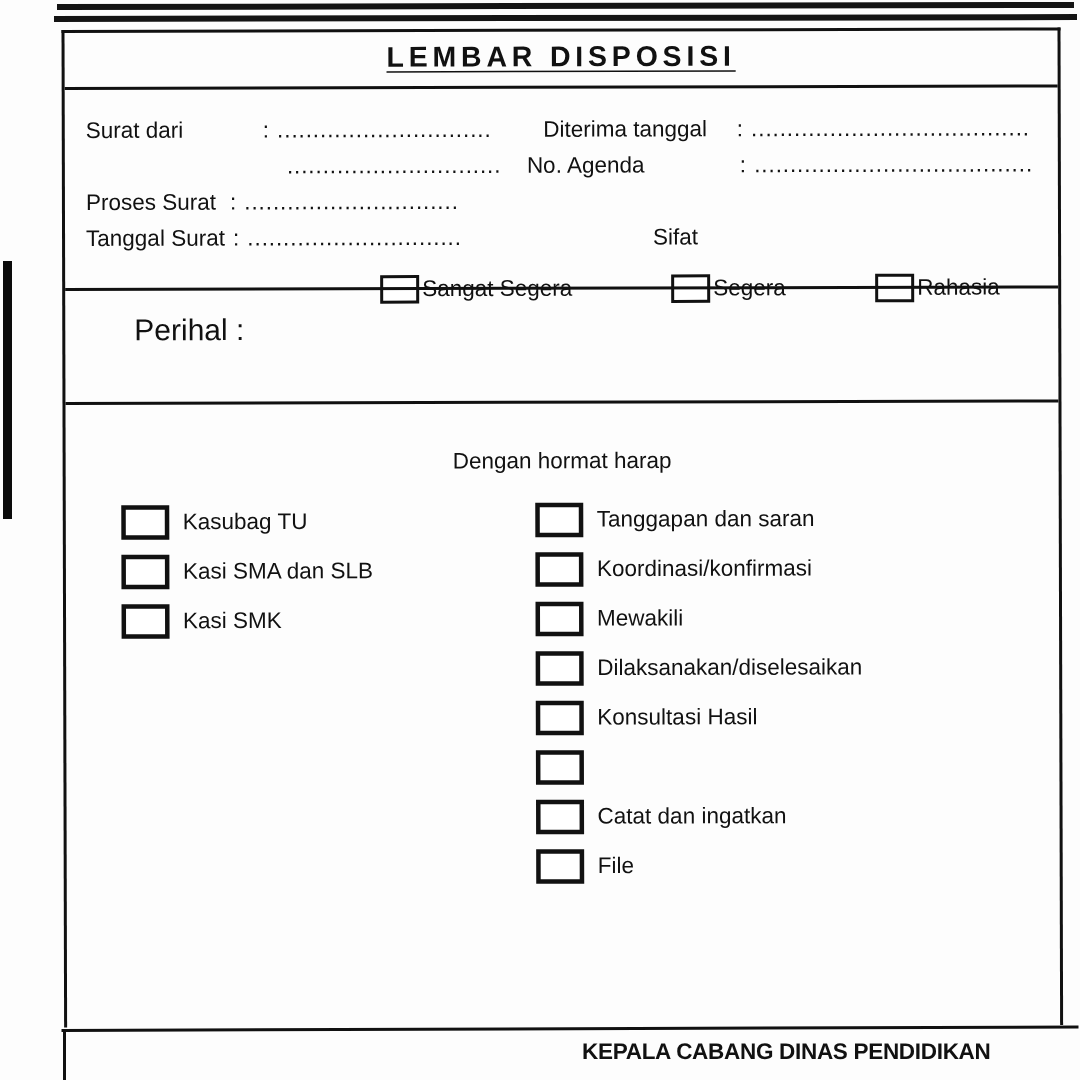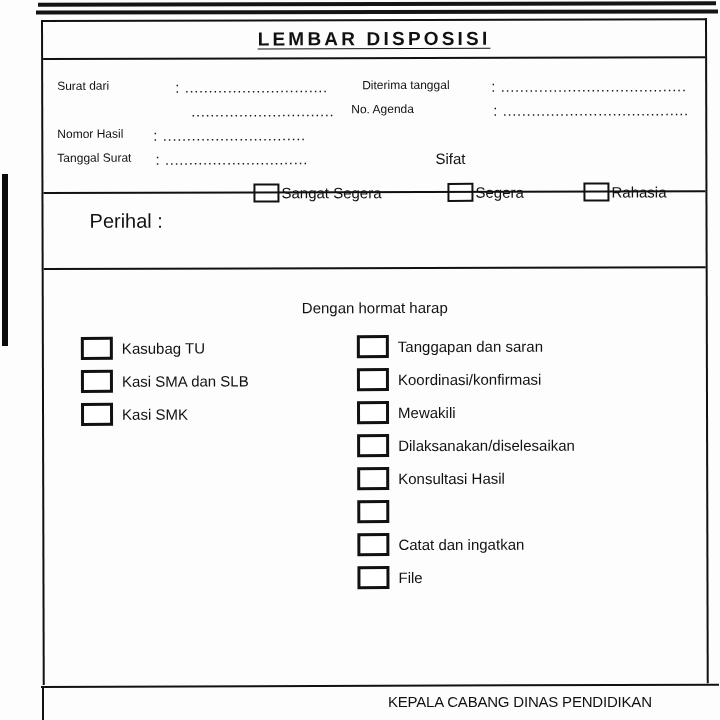--- a/index.html
+++ b/index.html
@@ -94,21 +94,21 @@
 
   
   .fields {
     position: absolute;
     left: 0; top: 36px;
     width: 100%;
     height: 134px;
   }
   .fld {
     position: absolute;
-    font-size: 12px;
+    font-size: 15px;
     white-space: nowrap;
     line-height: 1;
   }
   .dots {
     letter-spacing: 0.6px;
     font-size: 15px;
   }
 
   .f-suratdari-lbl { left: 14px;  top: 22px; }
   .f-suratdari-val { left: 132px; top: 22px; }
@@ -225,21 +225,21 @@
     top: 686px;
     width: 2px;
     height: 34px;
     background: #111;
   }
   .footer-text {
     position: absolute;
     left: 388px;
     top: 693px;
     font-size: 15px;
-    font-weight: 400;
+    font-weight: 700;
     letter-spacing: -0.2px;
     white-space: nowrap;
   }
 </style>
 </head>
 <body>
 
 <div id="page">
 
   <div class="scan-edge"></div>
@@ -252,21 +252,21 @@
       <span class="doc-title">LEMBAR DISPOSISI</span>
     </div>
     <div class="divider d-title"></div>
 
     <div class="fields">
 
       <span class="fld f-suratdari-lbl">Surat dari</span>
       <span class="fld f-suratdari-val dots">:  ..............................</span>
       <span class="fld f-suratdari-val2 dots">..............................</span>
 
-      <span class="fld f-nomor-lbl">Nomor Hasil</span>
+      <span class="fld f-nomor-lbl">Proses Surat</span>
       <span class="fld f-nomor-val dots">:  ..............................</span>
 
       <span class="fld f-tgl-lbl">Tanggal Surat</span>
       <span class="fld f-tgl-val dots">:  ..............................</span>
 
       <span class="fld f-diterima-lbl">Diterima tanggal</span>
       <span class="fld f-diterima-val dots">:  .......................................</span>
 
       <span class="fld f-agenda-lbl">No. Agenda</span>
       <span class="fld f-agenda-val dots">:  .......................................</span>

